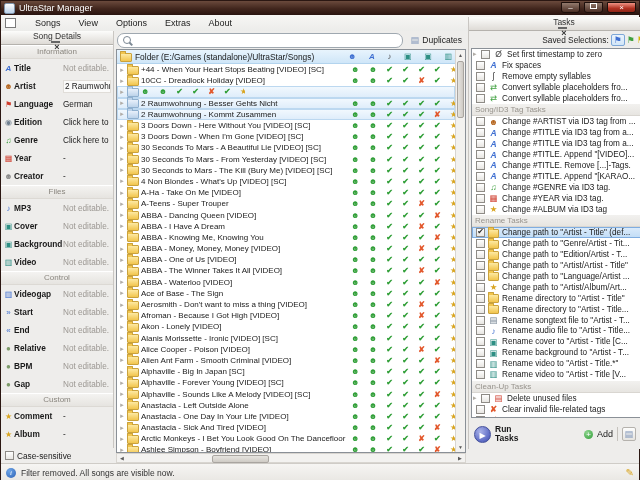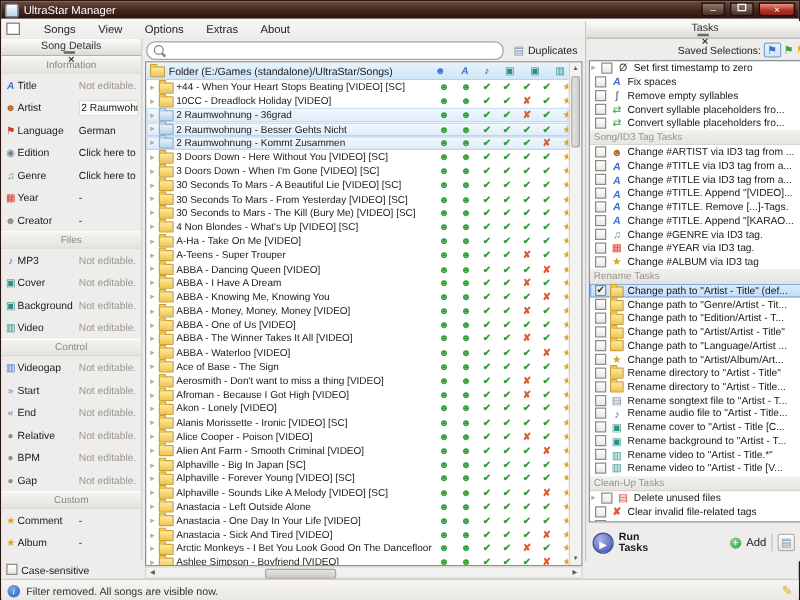--- a/index.html
+++ b/index.html
@@ -37,21 +37,21 @@
   .floatbtn{width:7px;height:6px;border:1px solid #666;background:#f7f7f7;margin-right:4px;}
   .closebtn{font-size:9px;line-height:8px;color:#333;font-weight:bold;}
 
   
   #left{position:absolute;left:0;top:30px;width:113px;height:417px;background:#eeedeb;
     border-right:1px solid #c9c6c2;box-sizing:border-box;overflow:hidden;}
   .sech{height:12px;text-align:center;color:#8a867f;font-size:8px;line-height:12px;
     background:linear-gradient(#f4f3f1,#e6e4e0);border-top:1px solid #fff;border-bottom:1px solid #dcd9d4;}
   .frow{height:18px;display:flex;align-items:center;padding:0 2px;}
   .frow .fic{width:11px;text-align:center;font-size:8px;flex:none;}
-  .frow .flab{width:49px;font-weight:normal;font-size:8.3px;flex:none;overflow:hidden;white-space:nowrap;}
+  .frow .flab{width:49px;font-weight:bold;font-size:8.3px;flex:none;overflow:hidden;white-space:nowrap;}
   .frow .fval{flex:1;font-size:8.2px;overflow:hidden;white-space:nowrap;}
   .fval.dim{color:#9b9792;}
   .frow.hl .fval{background:#fbfbfa;border:1px solid #e0ddd8;padding:1px 1px;}
 
   #caserow{position:absolute;left:0;top:447px;width:113px;height:15px;display:flex;align-items:center;
     gap:3px;padding-left:4px;font-size:8.3px;background:#eeedeb;}
   .cb{width:7px;height:7px;border:1px solid #8e8b86;background:linear-gradient(#fff,#e8e6e2);
     flex:none;font-size:8px;line-height:6px;text-align:center;color:#2d2d2d;}
 
   
@@ -343,21 +343,20 @@
                 <span class="ok">✔</span>
                 <span class="ok">✔</span>
                 <span class="no">✘</span>
                 <span class="ok">✔</span>
                 <span class="goldclip">★</span>
               </span>
             </div>
             <div class="srow sel">
               <span class="exp">▸</span>
               <span class="foldicon bluish"></span>
-              <span class="stitle">2 Raumwohnung - 36grad</span>
               <span class="stat">
                 <span class="smile">☻</span>
                 <span class="smile">☻</span>
                 <span class="ok">✔</span>
                 <span class="ok">✔</span>
                 <span class="no">✘</span>
                 <span class="ok">✔</span>
                 <span class="goldclip">★</span>
               </span>
             </div>

